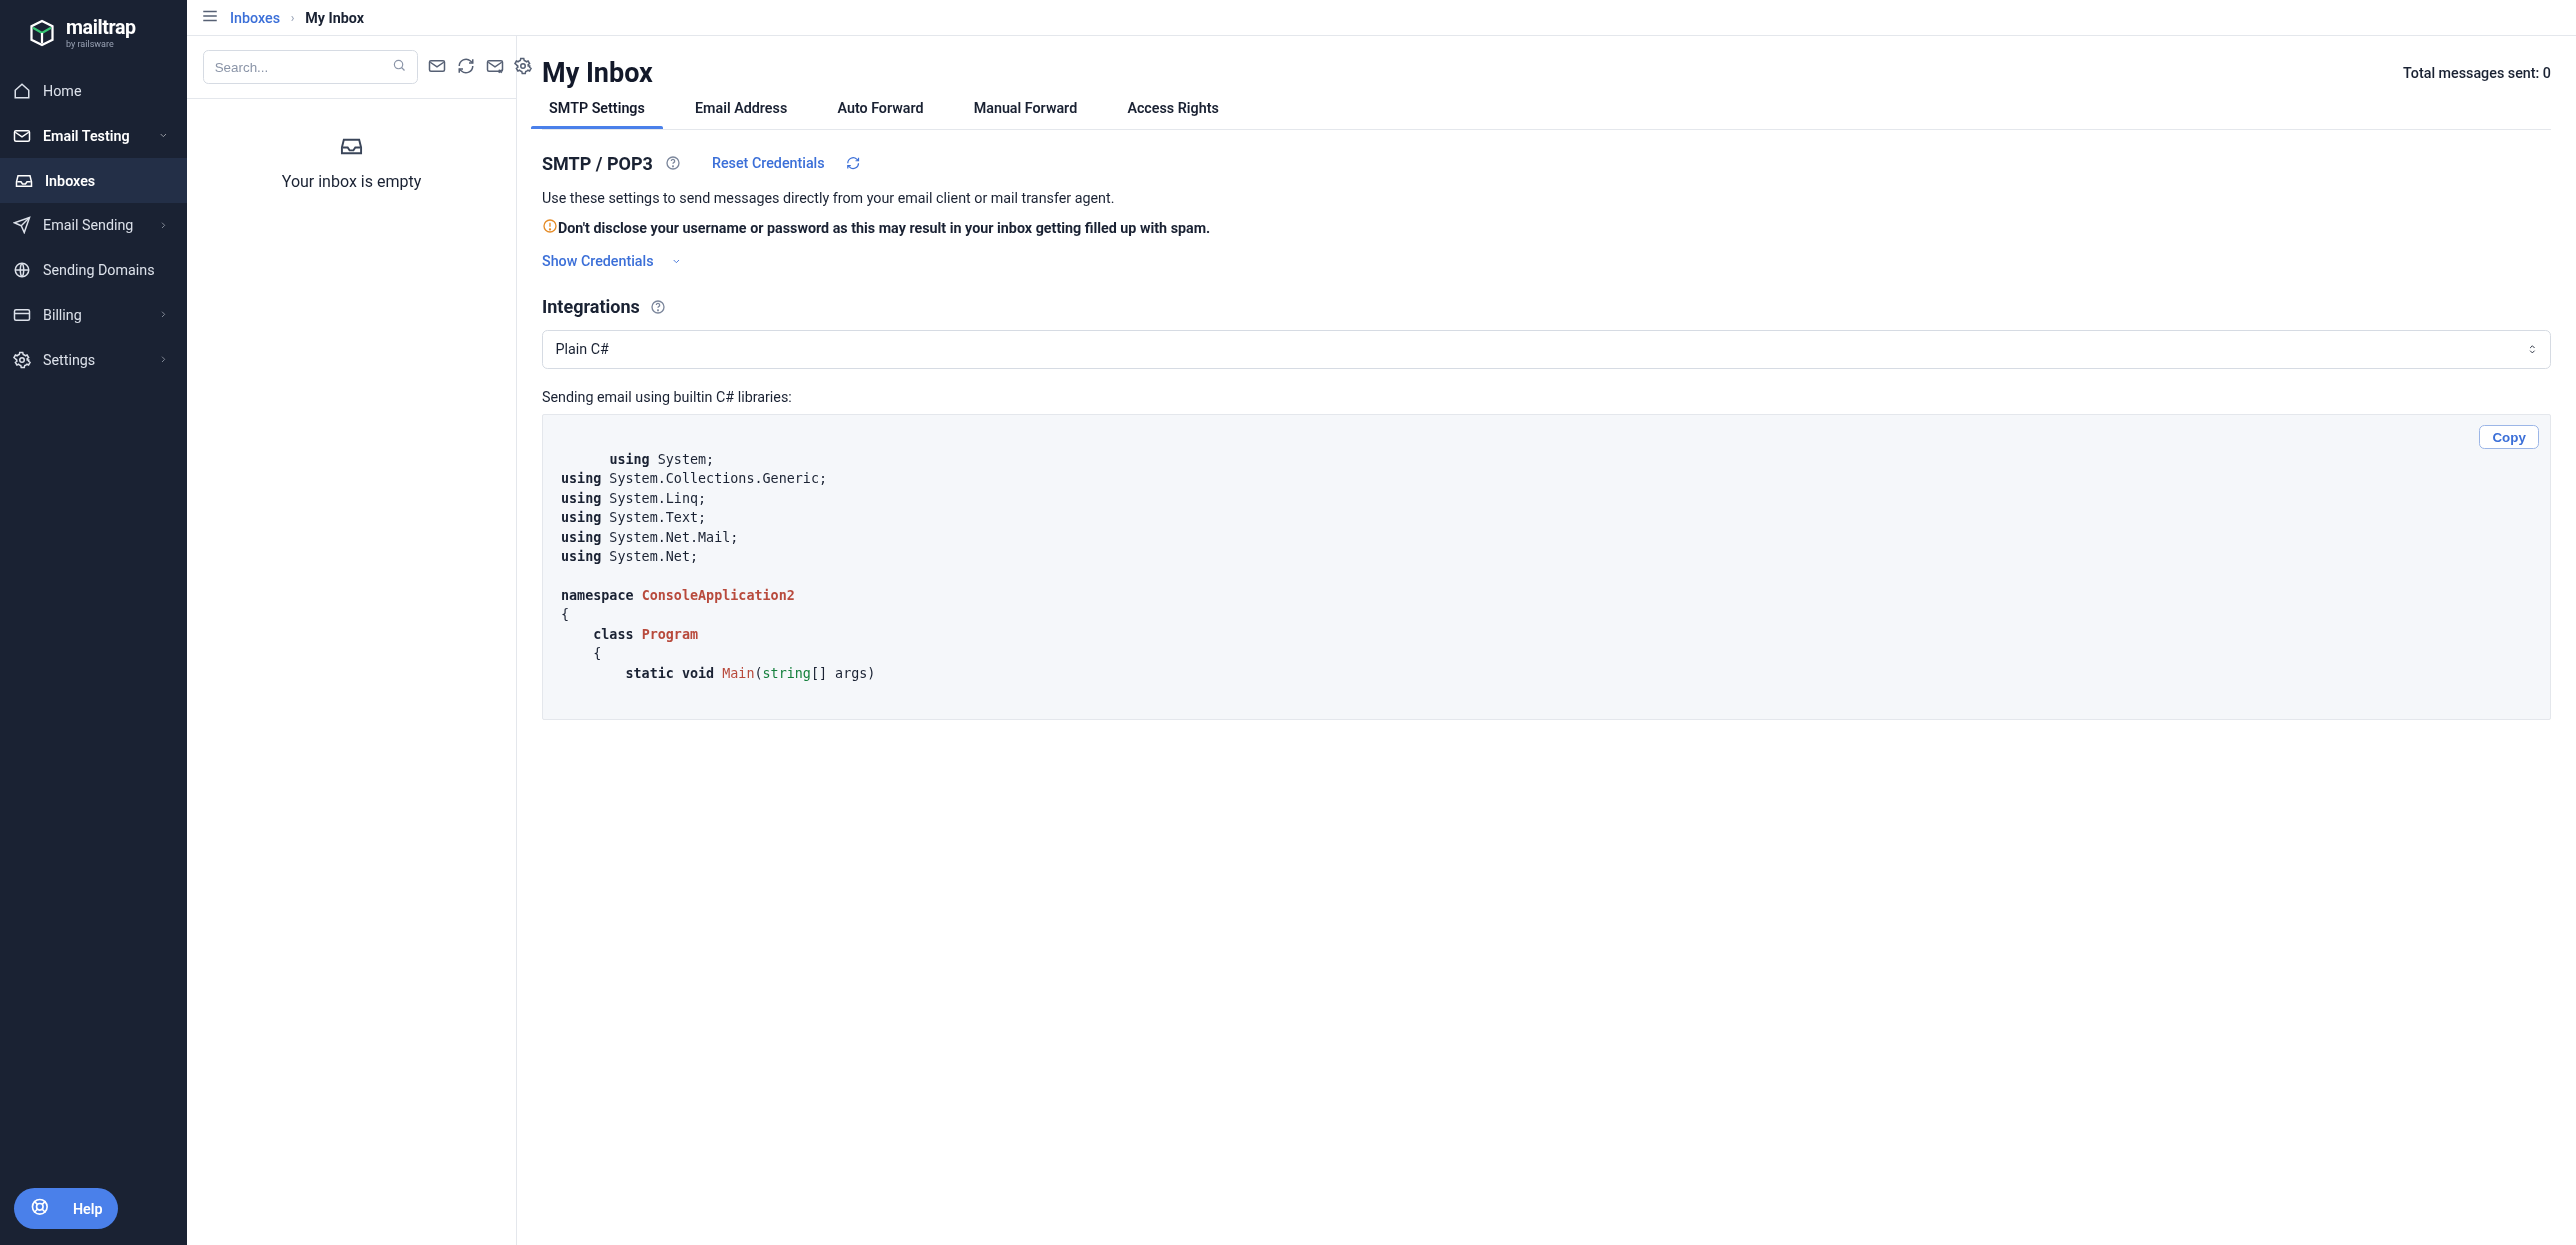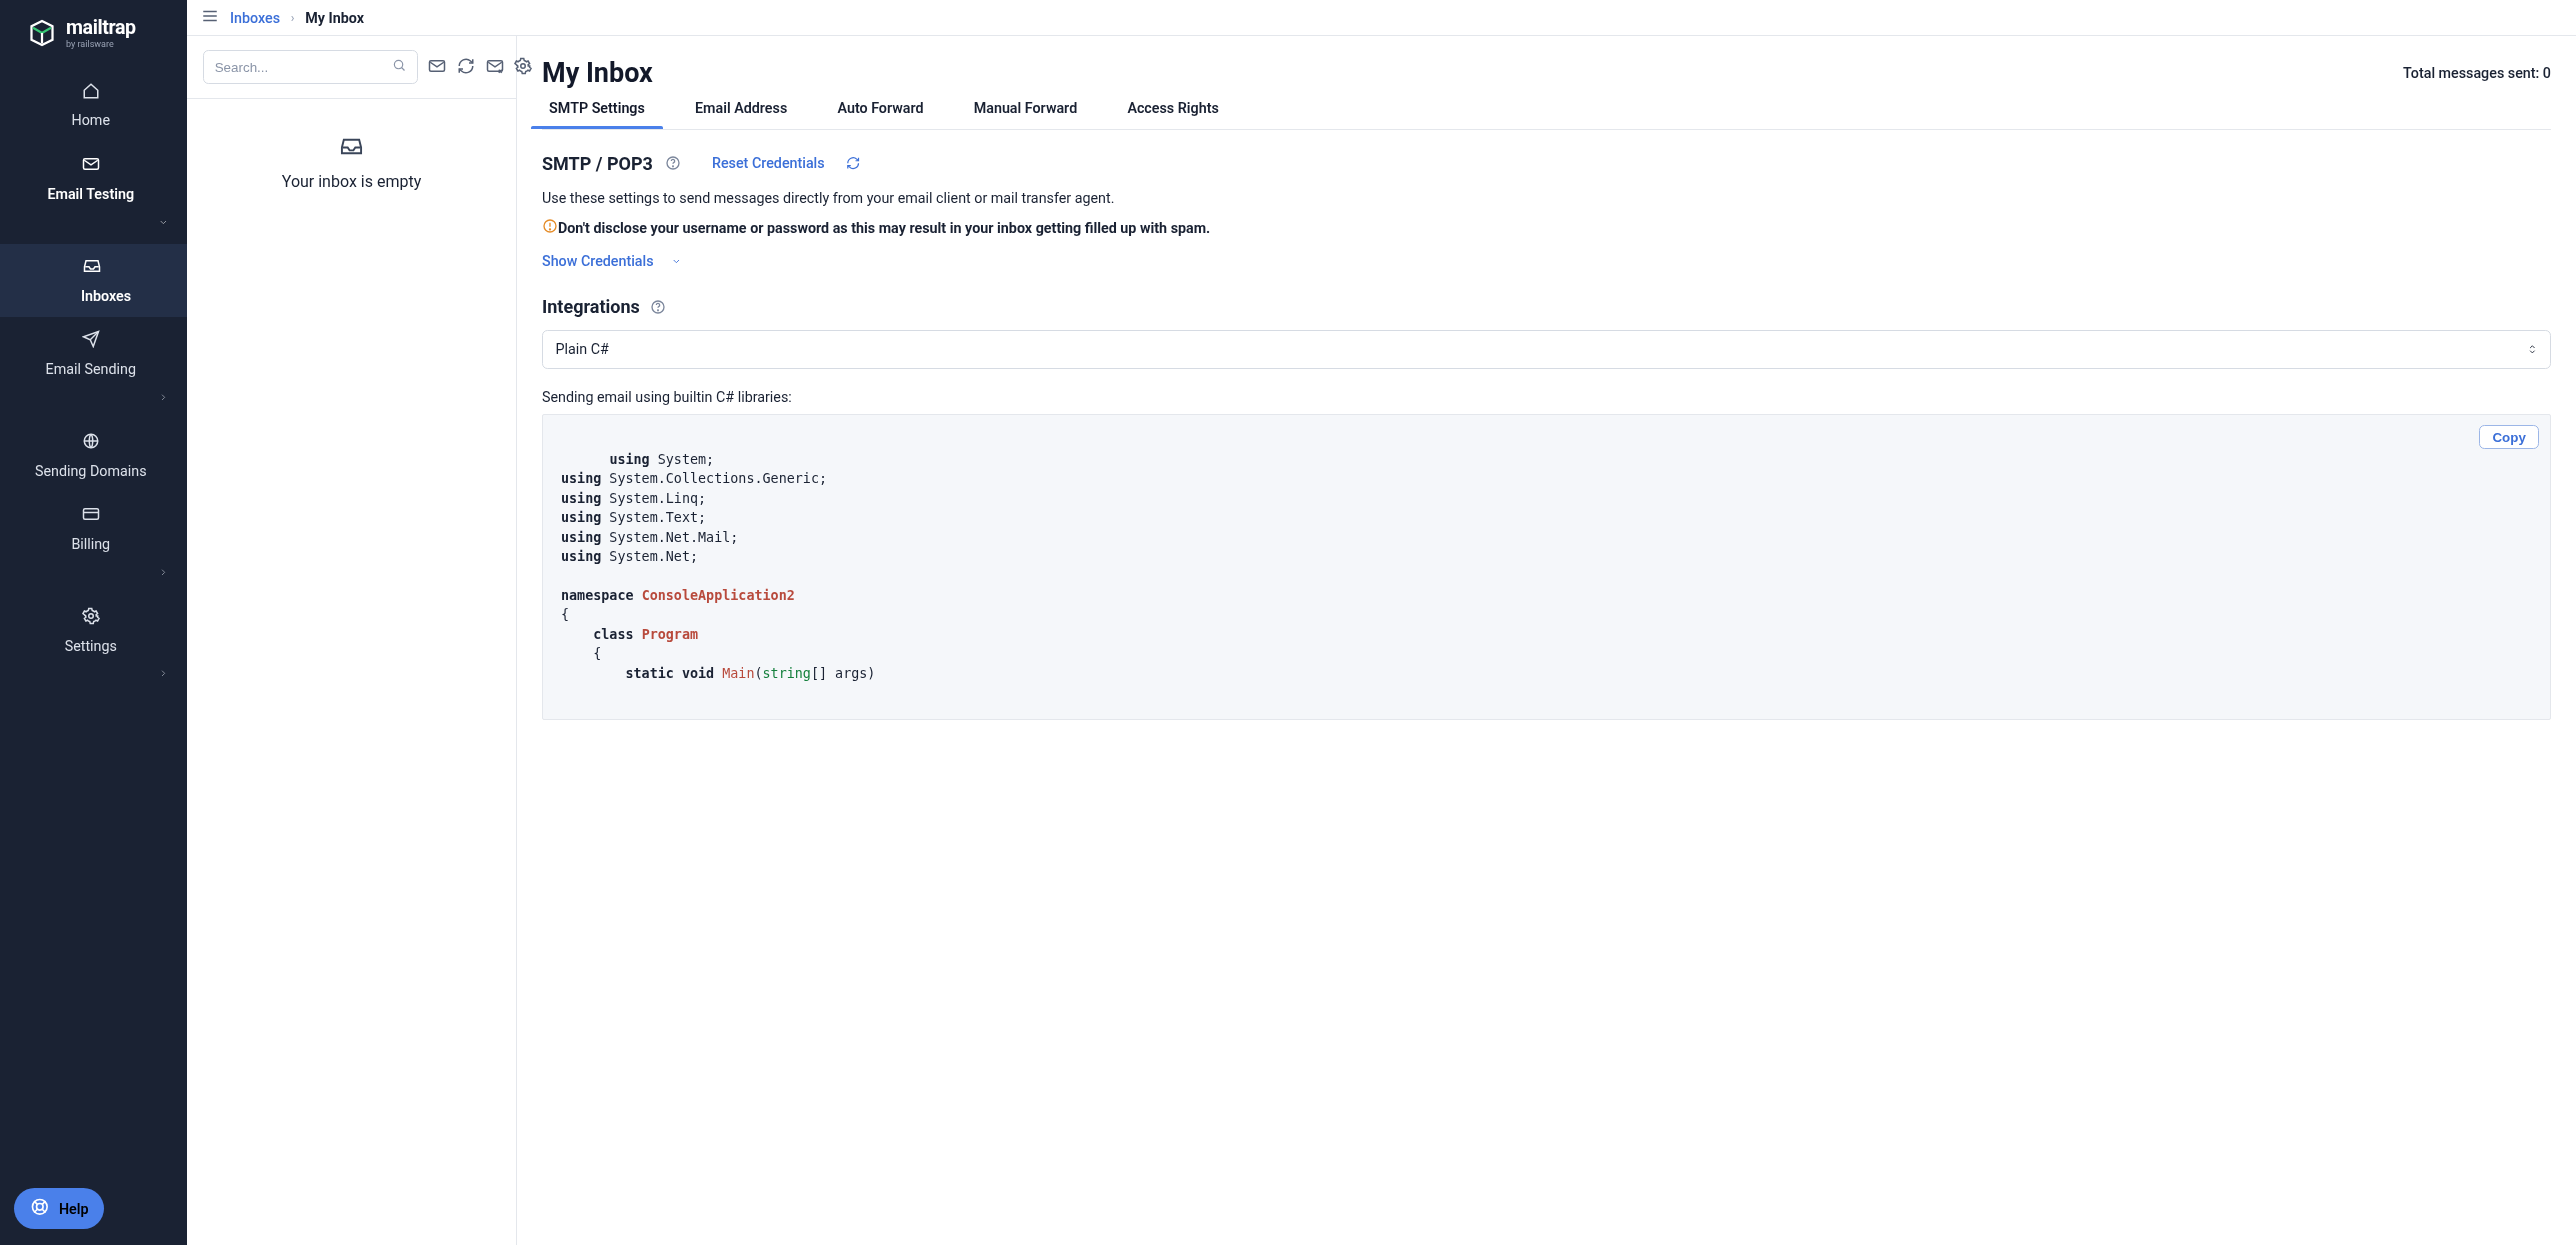--- a/index.html
+++ b/index.html
@@ -14,30 +14,30 @@
     display: flex; flex-direction: column; flex-shrink: 0; height: 100%;
   }
   .logo { display:flex; align-items:center; gap:9px; padding: 16px 18px 19.6px 27px; }
   .logo svg { flex-shrink:0; }
   .logo-text { display:flex; flex-direction:column; }
   .logo-text .brand { font-size:19.6px; font-weight:700; color:#fff; letter-spacing:-0.4px; }
   .logo-text .sub { font-size:9px; color:#9aa3b5; }
   .nav { display:flex; flex-direction:column; }
   .nav-item, .nav-subitem {
     display:flex; align-items:center; gap:12.5px; padding: 13.4px 18px 13.4px 12.5px;
-    color:#dce1ea; font-size:14.3px; cursor:pointer; position:relative;flex-direction:column;
+    color:#dce1ea; font-size:14.3px; cursor:pointer; position:relative;
   }
   .nav-item .chevron { margin-left:auto; opacity:.6; }
   .nav-item.expanded { color:#fff; font-weight:600; }
   .nav-subitem { padding-left: 43px; font-weight:600; color:#fff; background:#232f47; }
   .nav-subitem.active { background:#232f47; }
   .nav-icon { width:18px; height:18px; flex-shrink:0; display:inline-flex; align-items:center; justify-content:center; }
   .help-chip {
-    margin-top:auto; margin:18px 18px 16px 14.3px; background:#4a80ea; color:#000000;
-    border-radius:891px; display:inline-flex; align-items:center; gap:9px;
+    margin-top:auto; margin:18px 18px 16px 14.3px; background:#4a80ea; color:#ffffff;
+    border-radius:891px; display:inline-flex; align-items:center; gap:23px;
     padding:9px 16px; font-weight:600; width:fit-content; cursor:pointer;
   }
   
   .midcol {
     width: 330px; border-right:0.9px solid #e4e7ec; flex-shrink:0; height:100%;
     display:flex; flex-direction:column;
   }
   .breadcrumb-bar {
     height:36px; border-bottom:0.9px solid #e4e7ec; display:flex; align-items:center;
     gap:10.7px; padding: 0 14.3px;

